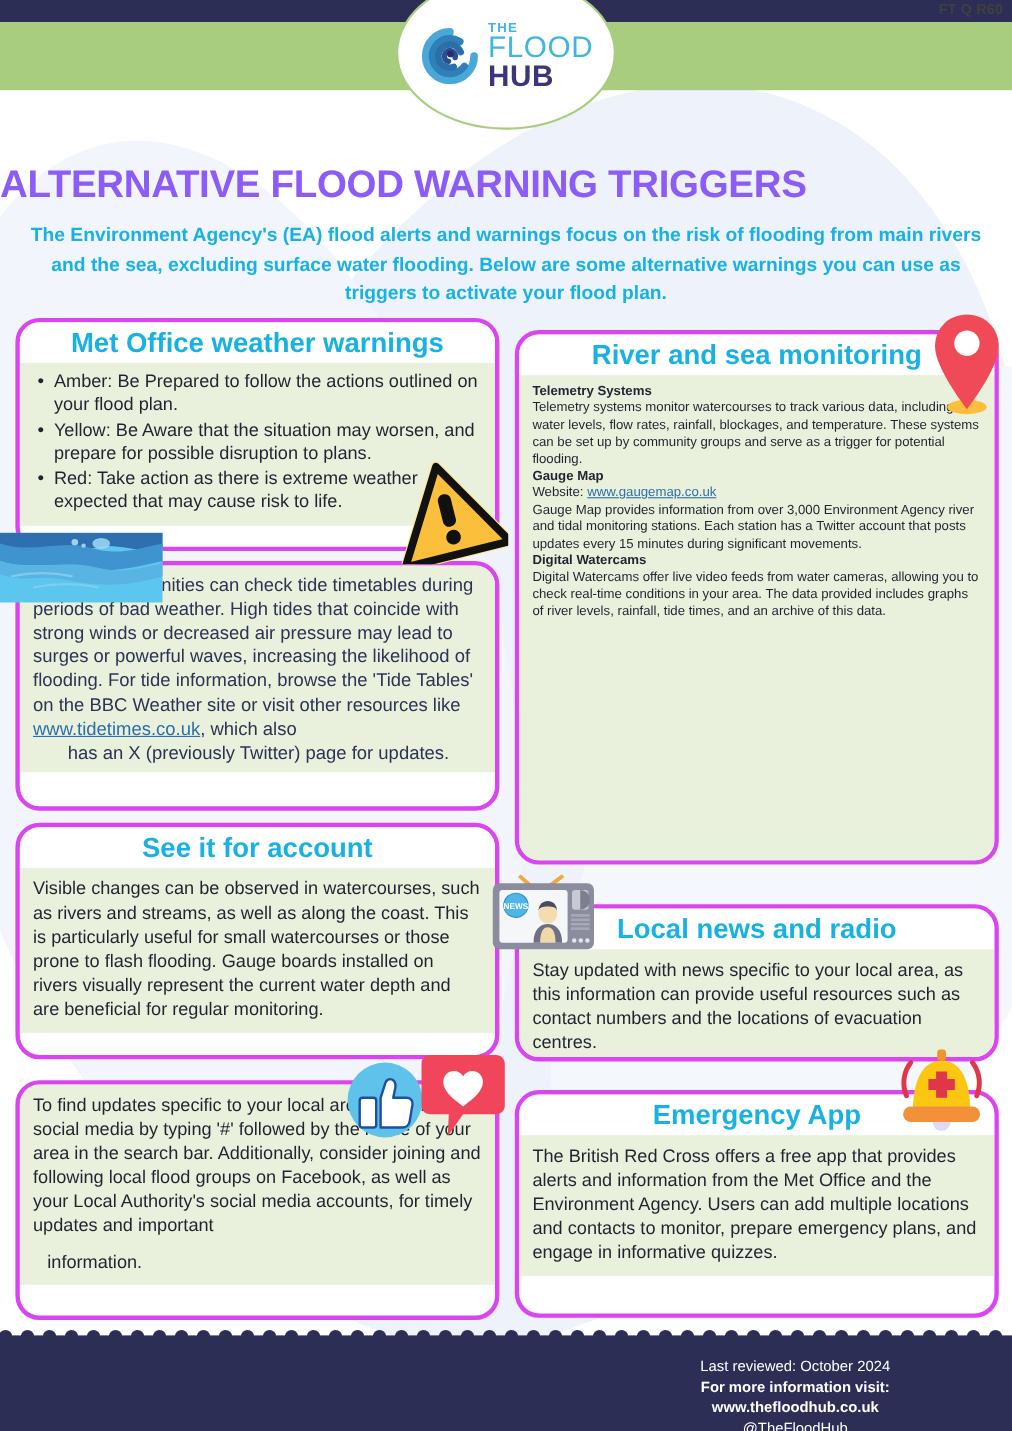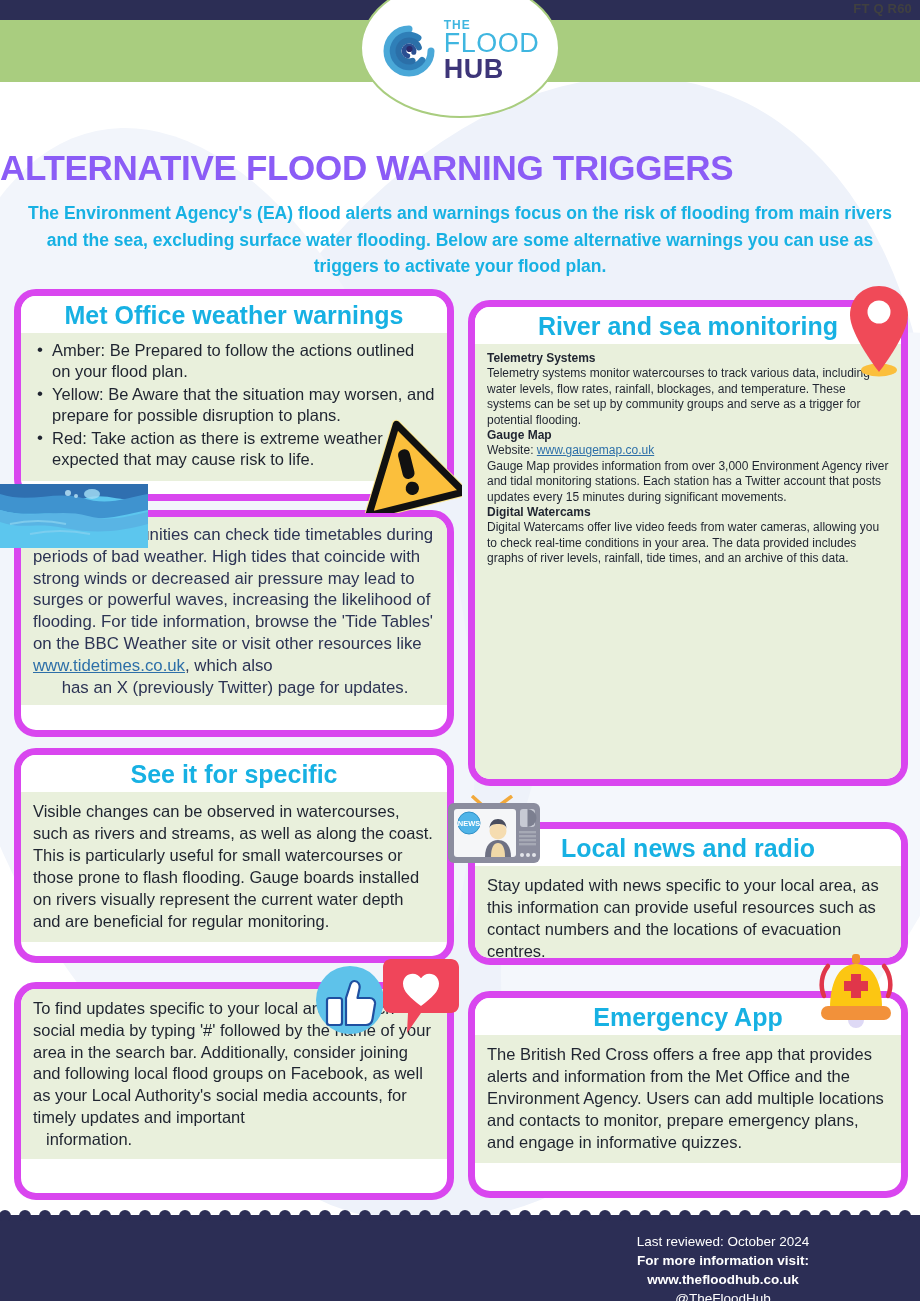--- a/index.html
+++ b/index.html
@@ -58,21 +58,21 @@
   .subtitle {
     position:absolute; left:16px; top:200px; width:888px;
     text-align:center; color:#17b1e3;
     font-size:17.5px; font-weight:bold; line-height:1.52;
     z-index:5;
   }
 
   
   .card {
     position:absolute; z-index:6;
-    border:7px solid #d946ef;
+    border:4px solid #d946ef;
     border-radius:22px;
     background:#ffffff;
     overflow:hidden;
   }
   .card-head {
     background:#ffffff;
     text-align:center;
     color:#17b1e3;
     font-weight:bold;
     padding:5px 6px 3px;
@@ -106,21 +106,21 @@
   #card-tide .card-body { font-size:16.8px; line-height:1.30; color:#2c3354; padding:7px 10px 6px 12px; }
   #card-tide .card-body .lastline { text-align:center; }
 
   #card-see      { left:14px;  top:748px; width:440px; height:215px; }
   #card-see .card-head { font-size:25px; }
   #card-see .card-body { font-size:16.5px; line-height:1.33; padding-top:9px; }
 
   #card-social   { left:14px;  top:982px; width:440px; height:218px; }
   #card-social .card-head { font-size:25px; }
   #card-social .card-body { font-size:16.5px; line-height:1.32; padding-top:9px; }
-  #card-social .card-body .lastline { padding-left:13px; }
+  #card-social .card-body .lastline { padding-left:13px;margin-top:12px; }
 
   #card-river    { left:468px; top:300px; width:440px; height:486px; }
   #card-river .card-head { font-size:25px; }
   #card-river .card-body { font-size:12px; line-height:1.285; padding-top:7px; height:100%; }
 
   #card-news     { left:468px; top:822px; width:440px; height:143px; }
   #card-news .card-head { font-size:25px; }
   #card-news .card-body { font-size:16.5px; line-height:1.33; padding-top:9px; }
 
   #card-emerg    { left:468px; top:991px; width:440px; height:207px; }
@@ -228,21 +228,21 @@
     <p>Telemetry systems monitor watercourses to track various data, including water levels, flow rates, rainfall, blockages, and temperature. These systems can be set up by community groups and serve as a trigger for potential flooding.</p>
     <p class="sub">Gauge Map</p>
     <p><span>Website: </span><a class="link" href="#">www.gaugemap.co.uk</a></p>
     <p>Gauge Map provides information from over 3,000 Environment Agency river and tidal monitoring stations. Each station has a Twitter account that posts updates every 15 minutes during significant movements.</p>
     <p class="sub">Digital Watercams</p>
     <p>Digital Watercams offer live video feeds from water cameras, allowing you to check real-time conditions in your area. The data provided includes graphs of river levels, rainfall, tide times, and an archive of this data.</p>
   </div>
 </div>
 
 <div class="card" id="card-see">
-  <div class="card-head">See it for specific</div>
+  <div class="card-head">See it for account</div>
   <div class="card-body">
     <p>Visible changes can be observed in watercourses, such as rivers and streams, as well as along the coast. This is particularly useful for small watercourses or those prone to flash flooding. Gauge boards installed on rivers visually represent the current water depth and are beneficial for regular monitoring.</p>
   </div>
 </div>
 
 <div class="card" id="card-news">
   <div class="card-head">Local news and radio</div>
   <div class="card-body">
     <p>Stay updated with news specific to your local area, as this information can provide useful resources such as contact numbers and the locations of evacuation centres.</p>
   </div>

